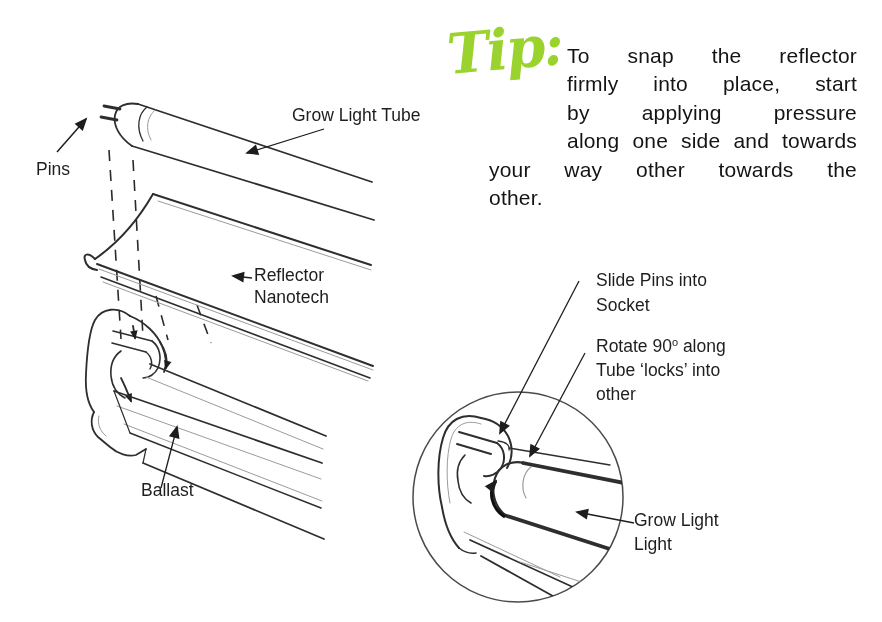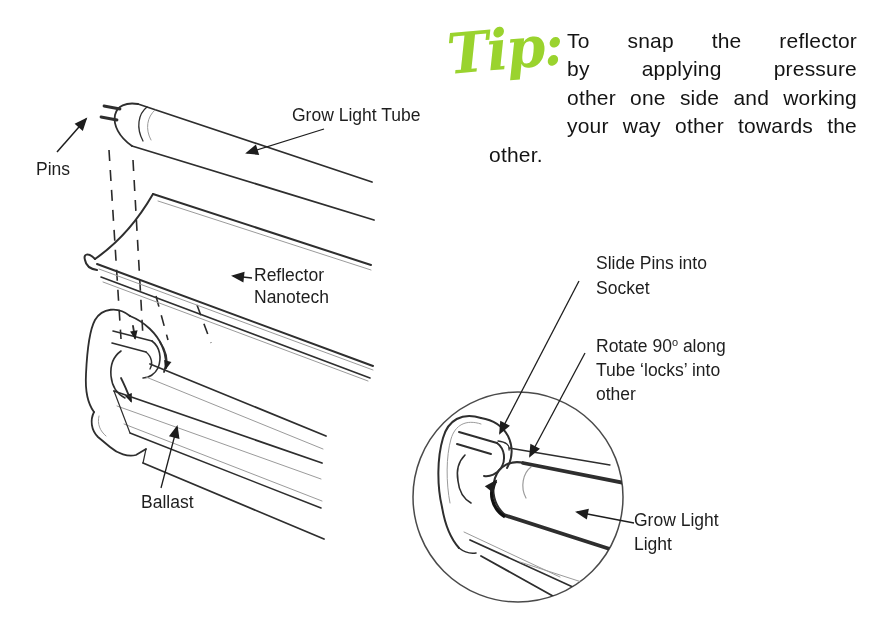--- a/index.html
+++ b/index.html
@@ -26,21 +26,21 @@
     position:absolute;left:447px;top:16px;
     font-family:"DejaVu Serif","Liberation Serif",serif;
     font-style:italic;font-weight:bold;
     font-size:56px;
     color:#9AD32E;
     transform:rotate(-5deg);
     letter-spacing:-2px;
     white-space:nowrap;
   }
   .tip-body{
-    position:absolute;left:489px;top:27px;width:368px;
+    position:absolute;left:489px;top:42px;width:368px;
     color:#141414;
     font-size:21px;line-height:28.4px;
     letter-spacing:0.2px;
   }
   .tip-float{float:left;width:78px;height:86px;}
   .tip-line{text-align:justify;text-align-last:justify;}
   .tip-line.last{text-align:right;text-align-last:left;}
 </style>
 </head>
 <body>
@@ -177,34 +177,35 @@
 
   <div class="lbl" style="left:36px;top:159px">Pins</div>
 
   <div class="lbl" style="left:292px;top:105px">Grow Light Tube</div>
 
   <div class="lbl" style="left:254px;top:265px">
     <div>Reflector</div>
     <div>Nanotech</div>
   </div>
 
-  <div class="lbl" style="left:141px;top:492px">Ballast</div>
+  <div class="lbl" style="left:141px;top:480px">Ballast</div>
 
   <div class="tip-script">Tip:</div>
 
   <div class="tip-body">
     <div class="tip-float"></div>
     <div class="tip-line">To snap the reflector</div>
+    <div class="tip-line">firmly into place, start</div>
     <div class="tip-line">by applying pressure</div>
-    <div class="tip-line">other one side and working</div>
+    <div class="tip-line">along one side and towards</div>
     <div class="tip-line">your way other towards the</div>
     <div class="tip-line last">other.</div>
   </div>
 
-  <div class="lbl sl" style="left:596px;top:251px">
+  <div class="lbl sl" style="left:596px;top:268px">
     <div>Slide Pins into</div>
     <div>Socket</div>
   </div>
 
   <div class="lbl rt" style="left:596px;top:330px">
     <div>
       <span>Rotate 90</span><sup class="deg">o</sup><span> along</span>
     </div>
     <div>Tube ‘locks’ into</div>
     <div>other</div>

